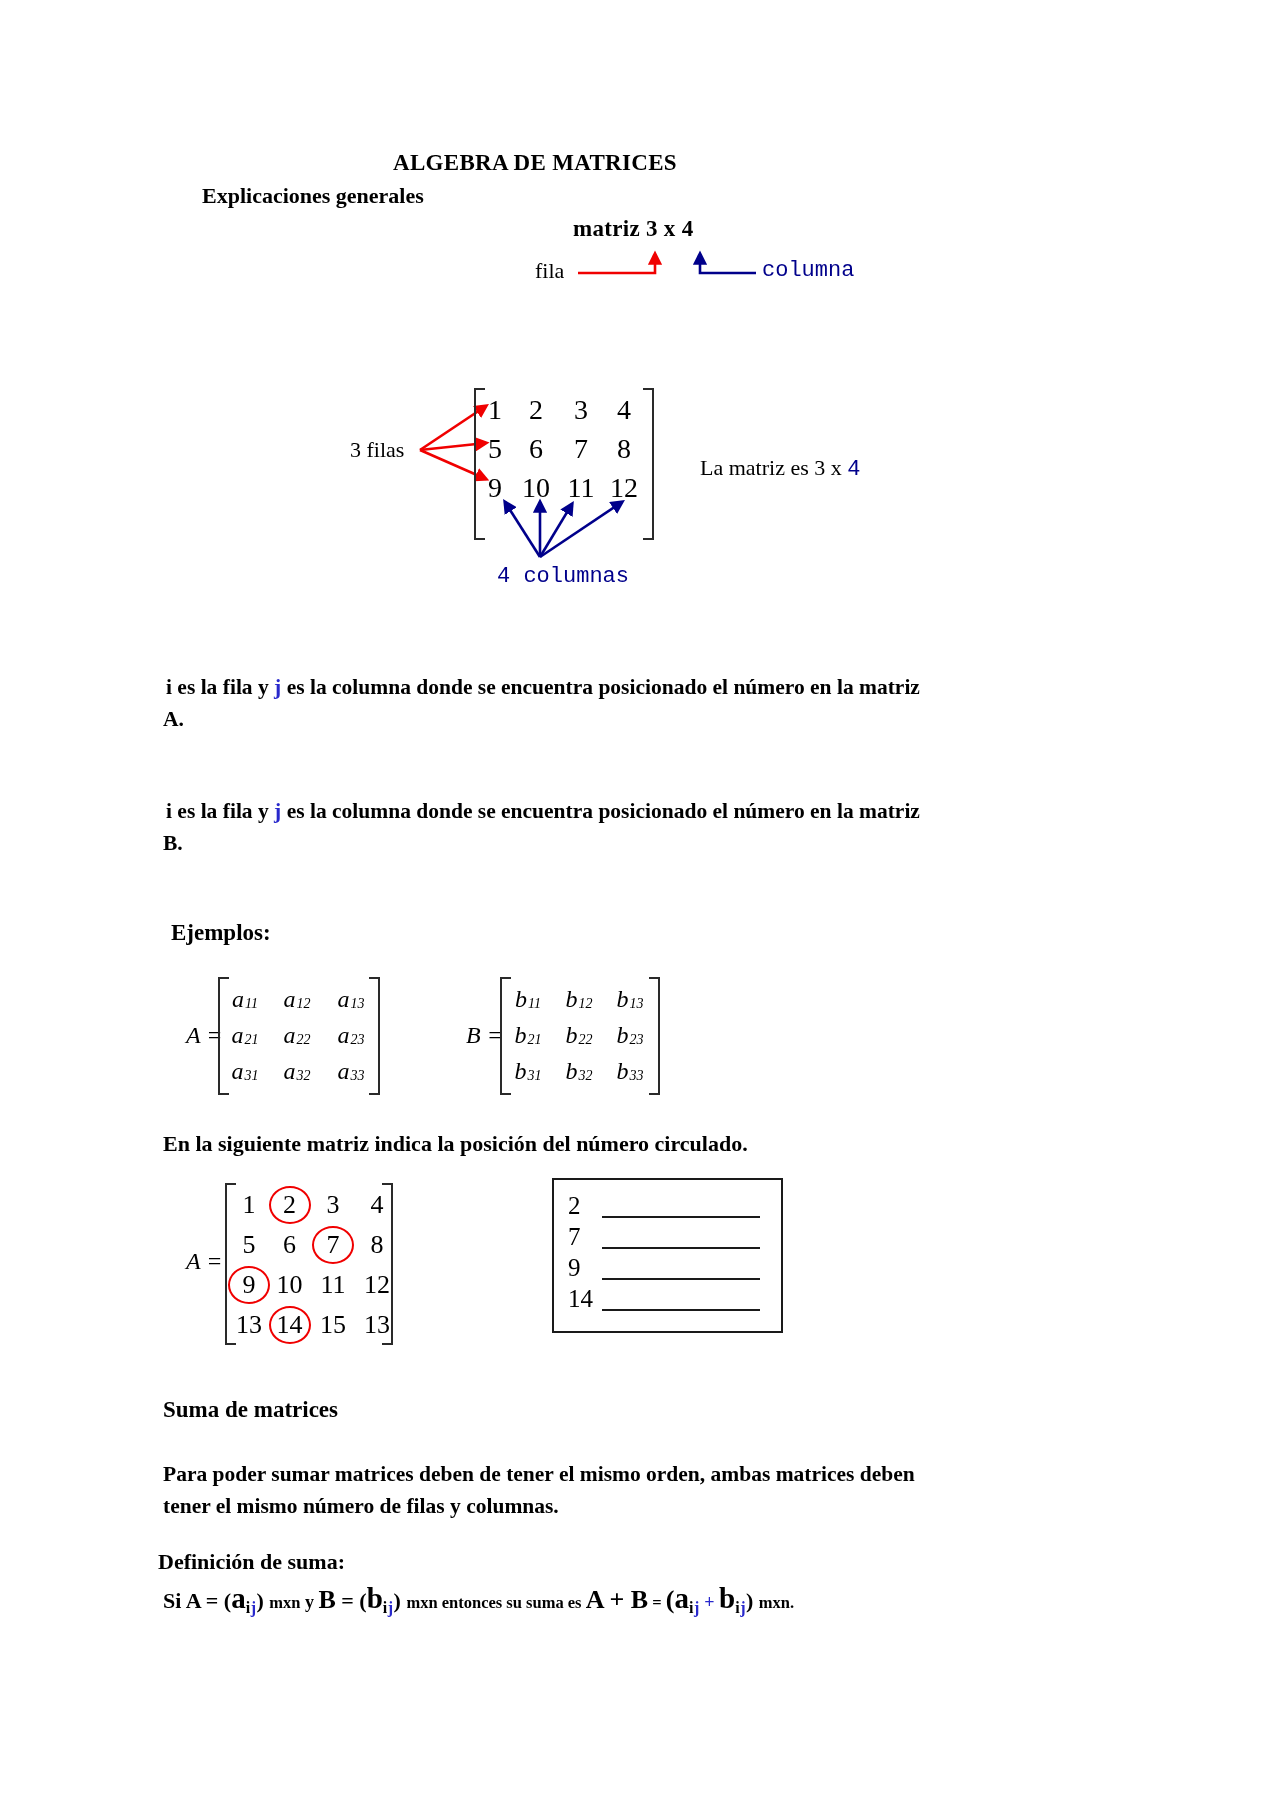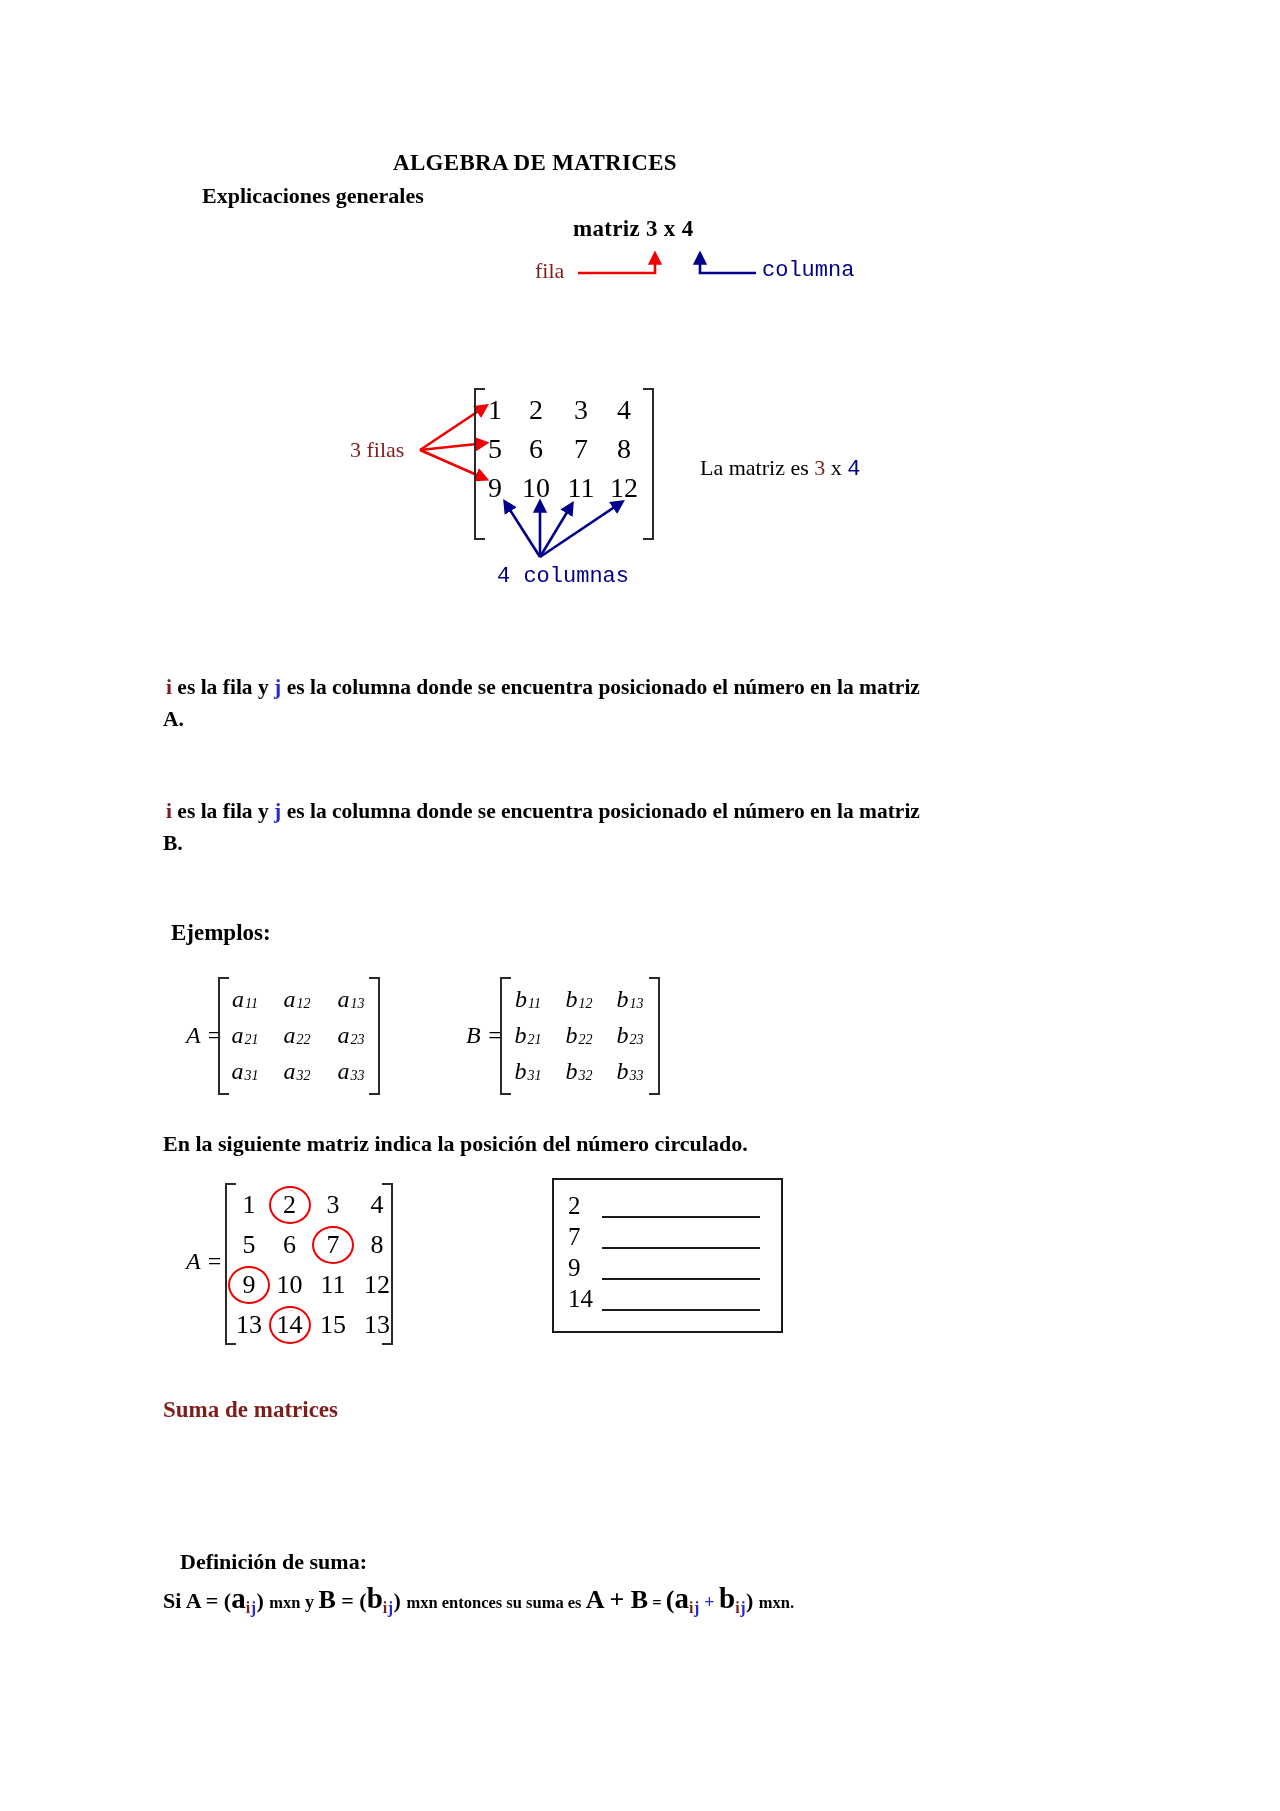--- a/index.html
+++ b/index.html
@@ -3,21 +3,21 @@
 <meta charset="utf-8">
 <style>
   * { margin:0; padding:0; box-sizing:border-box; }
   html,body { background:#ffffff; }
   body { font-family:"Liberation Serif","DejaVu Serif",serif; color:#000; }
   .page { position:relative; width:1280px; height:1811px; background:#fff; overflow:hidden; }
   .abs { position:absolute; }
 
   
   .b { font-weight:bold; }
-  .red { color:#7f1d1d; }
+  .red { color:#000000; }
   .navy { color:#00008b;font-family:Liberation Mono, monospace; }
   .royal { color:#2828cc; }
 
   .title { font-size:23px; font-weight:bold; letter-spacing:.3px; }
   .h2 { font-size:22px; font-weight:bold; }
   .body-text { font-size:21.5px; font-weight:bold; line-height:31.5px; }
   .plain22 { font-size:22px; }
 
   
   .sym { font-size:28px; font-weight:bold; }
@@ -255,18 +255,22 @@
       <span class="ansline"></span>
     </div>
     <div class="ansrow">
       <span class="anslabel">14</span>
       <span class="ansline"></span>
     </div>
   </div>
 
   <div class="abs h2 red" style="left:163px; top:1397px; font-size:23px;">Suma de matrices</div>
 
-
-  <div class="abs h2" style="left:180px; top:1549px;text-align:center;">Definición de suma:</div>
+  <div class="abs body-text" style="left:163px; top:1459px;">
+    <div>Para poder sumar matrices deben de tener el mismo orden, ambas matrices deben</div>
+    <div>tener el mismo número de filas y columnas.</div>
+  </div>
+
+  <div class="abs h2" style="left:158px; top:1549px;text-align:center;">Definición de suma:</div>
 
   <div class="abs b" style="left:163px; top:1582px; white-space:nowrap;"><span class="s22">Si A = (</span><span class="s29">a</span><span class="sub red">i</span><span class="sub royal">j</span><span class="s22">) </span><span class="s16">mxn</span><span class="s18">   y </span><span class="s26">B</span><span class="s22"> = (</span><span class="s29">b</span><span class="sub red">i</span><span class="sub royal">j</span><span class="s22">) </span><span class="s16">mxn</span><span class="s16">   entonces su suma es </span><span class="s26">A + B</span><span class="s16"> = </span><span class="s26">(</span><span class="s29">a</span><span class="sub red">i</span><span class="sub royal">j</span><span class="s18 royal"> + </span><span class="s29">b</span><span class="sub red">i</span><span class="sub royal">j</span><span class="s22">) </span><span class="s16">mxn.</span></div>
 
 </div>
 
 </body></html>

